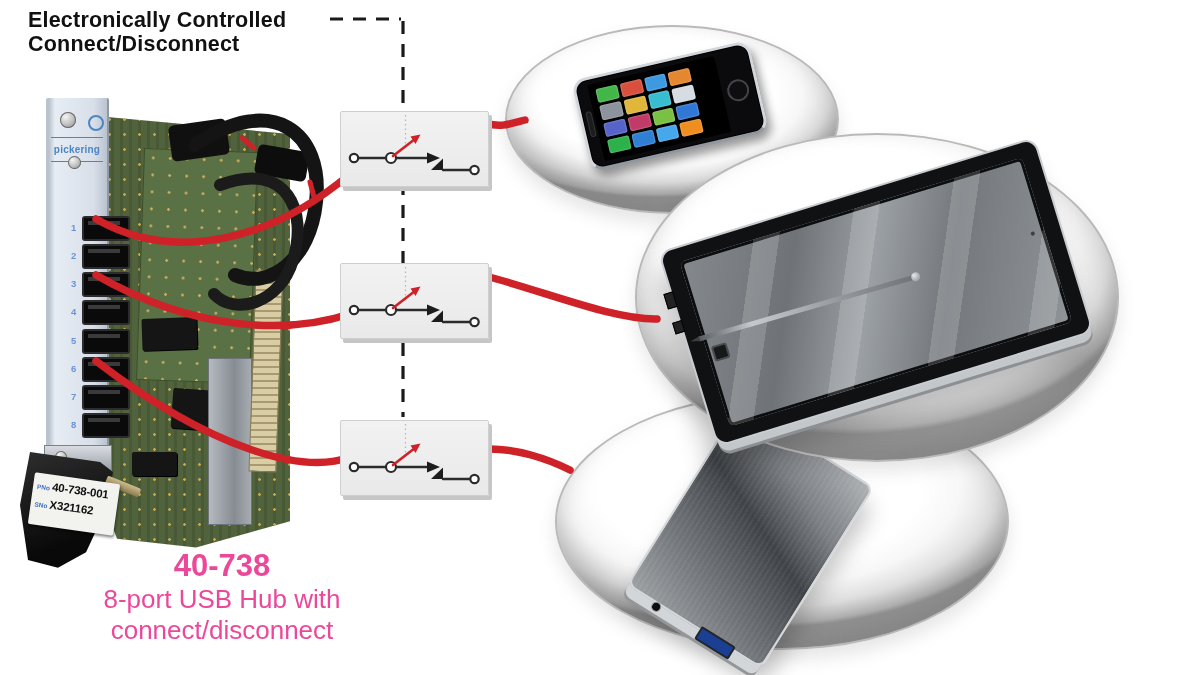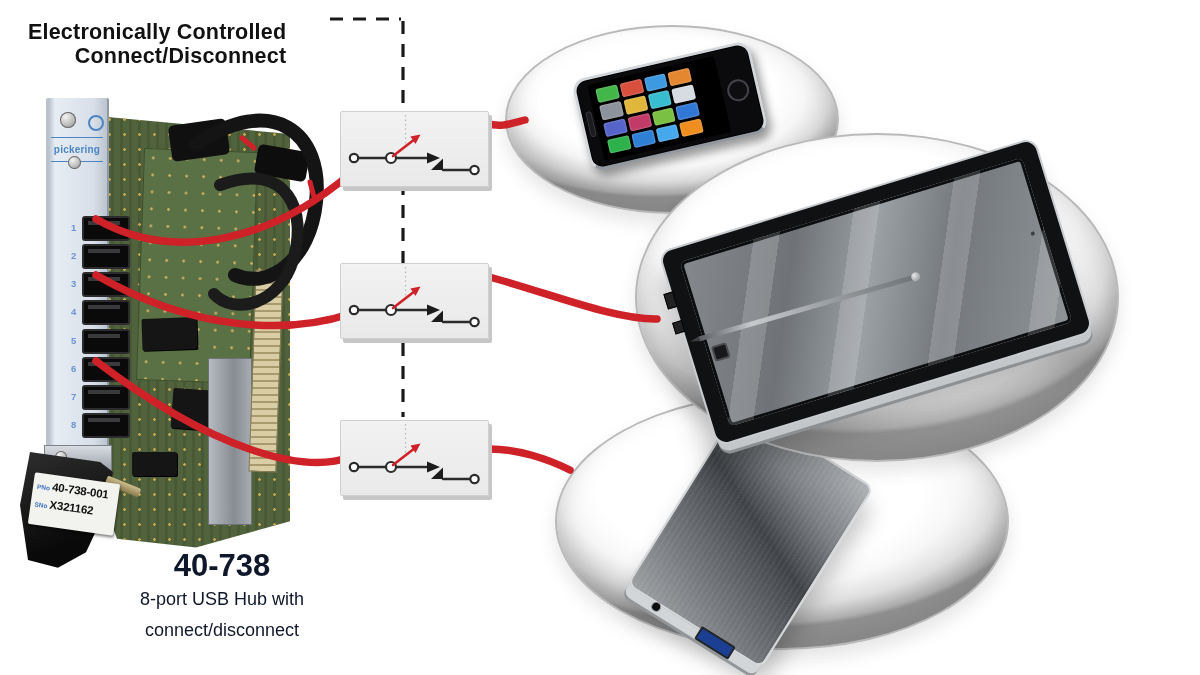--- a/index.html
+++ b/index.html
@@ -1,26 +1,26 @@
 <!DOCTYPE html>
 <html style="--wire-red: #cf2128; --panel: #dfe5ee; --pcb-green: #51633c; --logo-blue: #4b86c2; --port-number-blue: #6b93d6; --label-prefix-blue: #3f74c4; --dash-black: #1a1a1a;"><head>
 <meta charset="utf-8">
 <style>
   html,body{margin:0;padding:0;background:#fff;}
   #canvas{position:relative;width:1200px;height:675px;background:#fff;overflow:hidden;
           font-family:"Liberation Sans",sans-serif;}
 
   
-  .control-label{position:absolute;left:28px;top:20px;font-size:21.5px;font-weight:bold;
-                 color:#111;line-height:24px;letter-spacing:.2px;text-align:right;}
+  .control-label{position:absolute;left:28px;top:8px;font-size:21.5px;font-weight:bold;
+                 color:#111;line-height:24px;letter-spacing:.2px;}
   .devices-heading{position:absolute;left:830px;top:50px;font-size:28px;font-weight:bold;
                    color:#111;letter-spacing:.6px;z-index:7;}
-  .caption{position:absolute;left:72px;top:548px;width:300px;text-align:center;color:#0f172a;z-index:7;}
+  .caption{position:absolute;left:72px;top:548px;width:300px;text-align:center;color:#ec4899;z-index:7;}
   .caption .model{font-size:31px;font-weight:bold;line-height:36px;}
-  .caption .desc{font-size:18px;line-height:31px;}
+  .caption .desc{font-size:26px;line-height:31px;}
 
   
   .bubble{position:absolute;border-radius:50%;
     background:radial-gradient(ellipse 62% 56% at 45% 36%, #ffffff 58%, #f7f7f7 72%, #dedede 86%, #b3b3b3 97%, #949494 100%);
     border:2px solid #b9b9b9;
     box-shadow:0 10px 18px rgba(0,0,0,.10), inset 0 -16px 26px rgba(110,110,110,.38);}
   #phone-bubble{left:505px;top:25px;width:330px;height:185px;z-index:1;}
   #hdd-bubble{left:555px;top:393px;width:450px;height:253px;z-index:2;}
   #tablet-bubble{left:635px;top:133px;width:480px;height:325px;z-index:3;}
 

